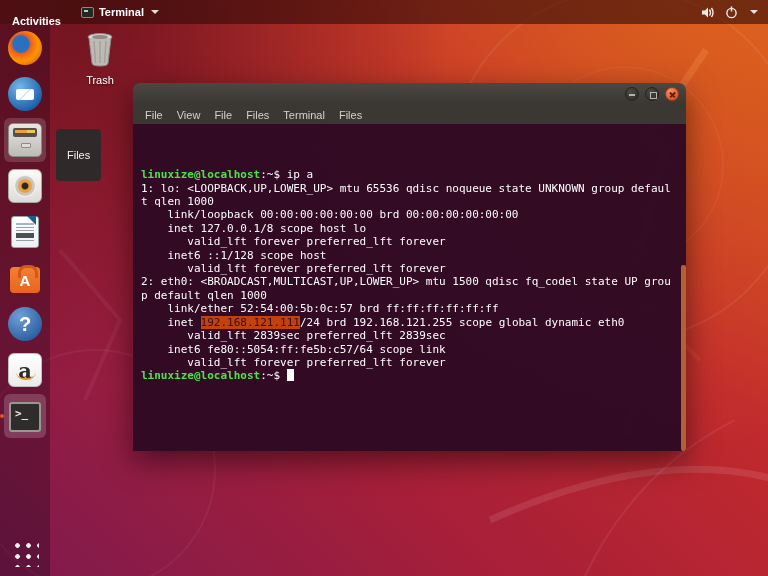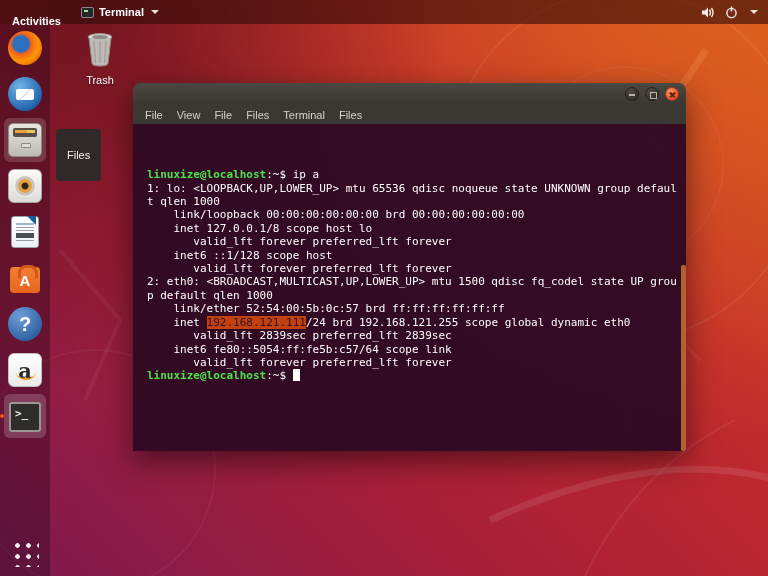--- a/index.html
+++ b/index.html
@@ -110,21 +110,21 @@
   .win-btn.close { background:radial-gradient(circle at 35% 30%, #f4926a, #e95420 75%); border:1px solid #a33b16; }
   .win-btn.close::before, .win-btn.close::after { content:""; position:absolute; left:3px; top:6px; width:7px; height:1.5px; background:#5e2009; }
   .win-btn.close::before { transform:rotate(45deg); }
   .win-btn.close::after { transform:rotate(-45deg); }
 
   .term-menubar { height:19px; background:#3b3834; display:flex; align-items:center; gap:2px; padding-left:6px; flex:0 0 auto; }
   .menu-item { color:#d5d1cc; font-size:11px; padding:2px 6px; cursor:pointer; border-radius:2px; }
 
   .term-body { flex:1; background:rgba(48,10,36,0.98); position:relative;
     font-family:"DejaVu Sans Mono", monospace; font-size:11px; line-height:13.4px; color:#ffffff;
-    padding:4px 10px 0 14px; white-space:pre; overflow:hidden; cursor:text; }
+    padding:4px 10px 0 8px; white-space:pre; overflow:hidden; cursor:text; }
   .seg-prompt { color:#4be24b; font-weight:bold; }
   .seg-highlight { background:#c2410c; color:#30122a; }
   .seg-cursor { display:inline-block; width:7px; height:12px; background:#ffffff; vertical-align:-2px; }
   .term-scrollbar { position:absolute; right:0; top:0; bottom:0; width:5px; }
   .term-scroll-handle { position:absolute; right:0; width:5px; top:43%; height:57%; background:#b26034; border-radius:2px; cursor:grab; }
 </style>
 </head>
 <body>
 
 <div class="desktop">

